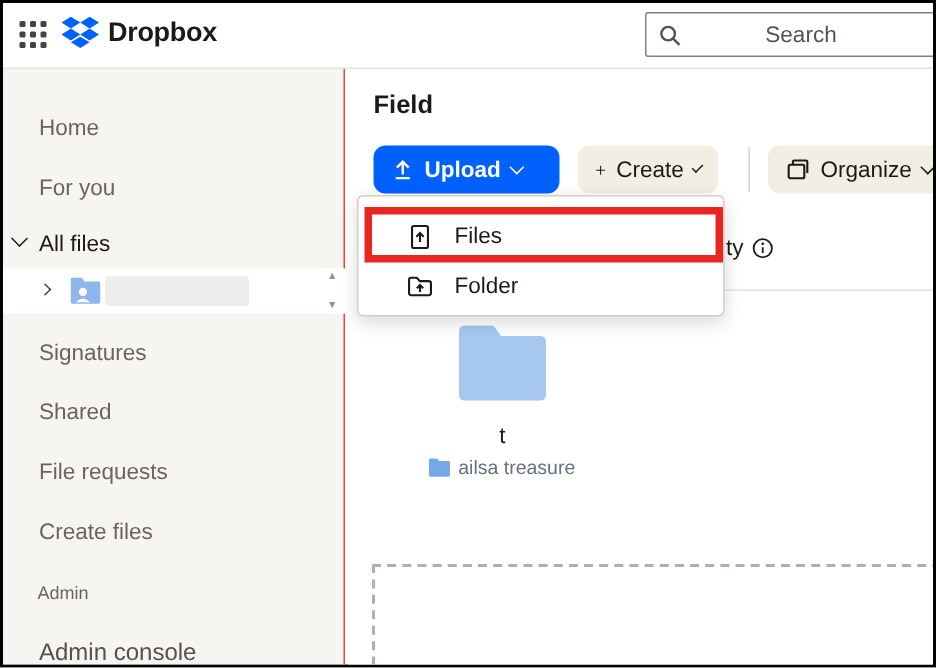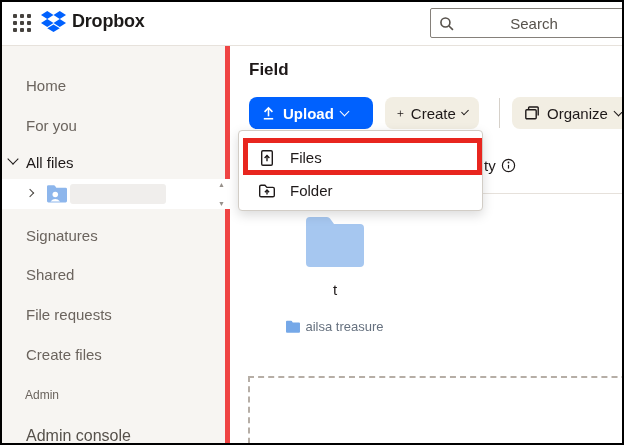--- a/index.html
+++ b/index.html
@@ -17,21 +17,21 @@
   .logo-text { font-size: 18px; font-weight: bold; color: #1c1a19; letter-spacing: -0.2px; }
   .searchbox { position: absolute; left: 428px; top: 6px; width: 210px; height: 30px;
                border: 1px solid #85807a; border-radius: 2px; background: #fff;
                display: flex; align-items: center; padding-left: 8px; gap: 5px; }
   .searchbox input { border: none; outline: none; font-size: 15px; width: 150px;
                      font-family: inherit; color: #3f3b36; background: transparent; text-align: center; }
   .searchbox input::placeholder { color: #57524c; opacity: 1; }
 
   
   .sidebar { position: absolute; left: 0; top: 44px; bottom: 0; width: 228px;
-             background: #f7f5f2; border-right: 5px solid #ef4444; z-index: 5; }
+             background: #f7f5f2; border-right: 1px solid #ef4444; z-index: 5; }
   .nav-item { position: absolute; left: 24px; height: 18px; font-size: 15px; color: #6b645e;
               cursor: pointer; white-space: nowrap; }
   .nav-item.active { color: #1e1919; }
   .nav-section { position: absolute; left: 23px; font-size: 12px; color: #6b645e; }
   .tree-row { position: absolute; left: 0; top: 133px; width: 228px; height: 30px; background: #fff;
               cursor: pointer; }
   .redacted { position: absolute; left: 68px; top: 5px; width: 96px; height: 20px;
               background: #f0eeec; border-radius: 3px; }
   .mini-scrollbar { position: absolute; right: 1px; top: 0; width: 15px; height: 30px; background: #fff;
                     display: flex; flex-direction: column; justify-content: space-between;
@@ -61,28 +61,28 @@
 
   .section-divider { position: absolute; left: 16px; right: -2px; top: 147px; height: 1px;
                      background: #e6e1db; z-index: 1; }
   .suggested-tail { position: absolute; left: 252px; top: 111px; display: flex; align-items: center;
                     gap: 5px; font-size: 15px; color: #1e1919; z-index: 2; }
 
   .dropdown { position: absolute; left: 6px; top: 84px; width: 245px; height: 81px; background: #fff;
               border: 1px solid #d2cdc6; border-radius: 4px; box-shadow: 0 4px 12px rgba(0,0,0,0.15);
               z-index: 20; padding-top: 10px; }
   .menu-item { display: flex; align-items: center; gap: 14px; height: 33px; padding-left: 19px;
-               font-size: 15px; color: #1e1919; cursor: pointer; }
+               font-size: 15px; color: #1e1919; cursor: pointer; margin-left: 13px; }
   .annotation-box { position: absolute; left: 11px; top: 92px; width: 239px; height: 37px;
                     border: 5px solid #e8261f; z-index: 30; pointer-events: none; }
 
   .tile { position: absolute; top: 168px; width: 120px; text-align: center; cursor: pointer; z-index: 2; }
   .tile-1 { left: 43px; } .tile-2 { left: 226px; }
   .tile-name { margin-top: 9px; font-size: 15px; color: #1e1919; }
-  .tile-sub { margin-top: 21px; display: flex; align-items: center; justify-content: center;
+  .tile-sub { margin-top: 5px; display: flex; align-items: center; justify-content: center;
               gap: 5px; font-size: 13px; color: #66717f; }
 
   .dropzone { position: absolute; left: 16px; top: 330px; width: 420px; height: 150px;
               border: 2px dashed #b6aea6; z-index: 1; }
 </style>
 </head>
 <body>
 
 <div class="screen">
 

